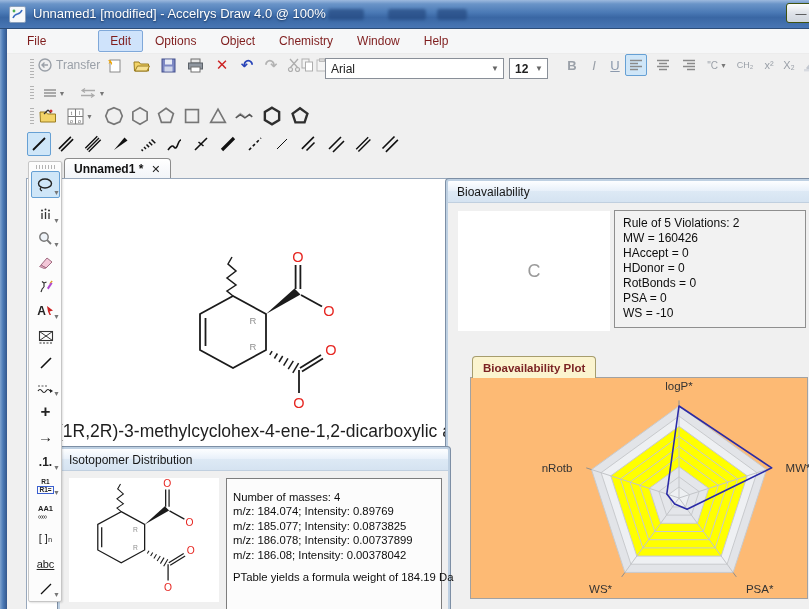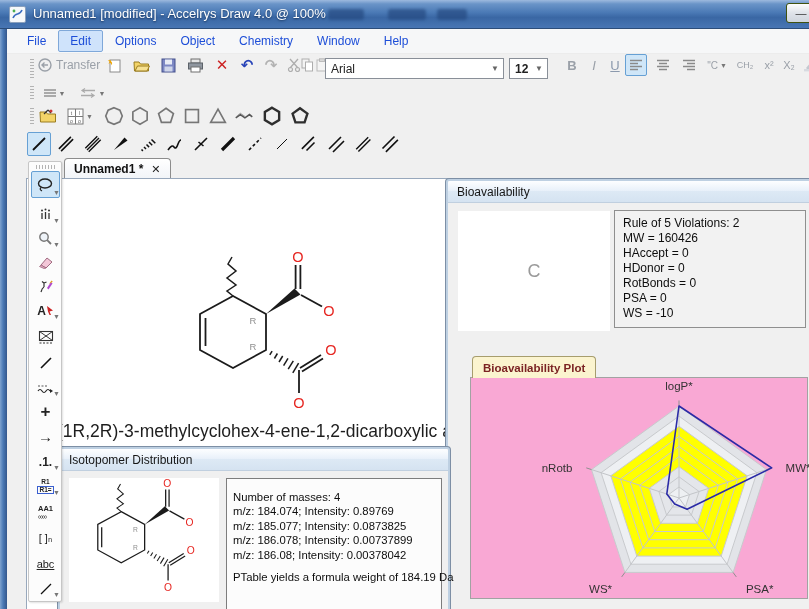--- a/index.html
+++ b/index.html
@@ -11,22 +11,22 @@
     background:linear-gradient(180deg,#9db9de 0%,#6a94c8 14%,#4a79b5 45%,#3a67a4 62%,#4876b4 100%);
     border-bottom:1px solid #2c4d79;}
   .app-icon{position:absolute;left:9px;top:6px;width:17px;height:17px;background:#f7f9fb;border:1px solid #8aa0bd;border-radius:2px;}
   .title-text{position:absolute;left:33px;top:6px;font-size:13px;color:#fff;text-shadow:0 1px 2px rgba(10,30,60,.7);white-space:nowrap;}
   .smudge{position:absolute;background:#23477e;filter:blur(1.5px);opacity:.65;border-radius:3px;}
   .min-btn{position:absolute;left:786px;top:3px;width:30px;height:20px;border:1px solid #40520f;border-radius:3px;
     background:linear-gradient(#fdfdfd,#dfe3e9 50%,#cfd5dd);color:#333;font-size:11px;text-align:center;line-height:18px;}
 
   
   .menubar{position:absolute;left:7px;top:29px;width:802px;height:25px;background:#f6f7f8;display:flex;align-items:center;padding-left:8px;border-bottom:1px solid #ececec;}
-  .menu-item{font-size:12px;color:#1d4ed8;padding:3px 11px;border:1px solid transparent;border-radius:2px;}
-  .menu-item.active{background:#cfe3fb;border-color:#7fa8d9;}
+  .menu-item{font-size:12px;color:#7f1d1d;padding:3px 11px;border:1px solid transparent;border-radius:2px;}
+  .menu-item.active{background:#cfe3fb;border-color:#7fa8d9;margin-left:40px;}
 
   
   .tbrow{position:absolute;left:7px;background:#f0f0f0;}
   .grip{position:absolute;width:4px;background-image:repeating-linear-gradient(#b3b3b3 0 1px,transparent 1px 3px);}
   .hgrip{position:absolute;height:4px;background-image:repeating-linear-gradient(90deg,#b3b3b3 0 1px,transparent 1px 3px);}
   .icon-btn{position:absolute;display:flex;align-items:center;justify-content:center;height:22px;width:22px;border:1px solid transparent;border-radius:2px;}
   .icon-btn.sel,.tool.sel{background:#cfe6f8;border:1px solid #66a0d4;}
   .glabel{color:#9aa0a8;font-size:12px;}
   .combo{position:absolute;height:21px;background:#fff;border:1px solid #898f98;display:flex;align-items:center;font-size:12px;color:#222;padding-left:5px;}
   .combo .arrow{margin-left:auto;color:#666;font-size:8px;padding:0 4px;}
@@ -55,21 +55,21 @@
   .whitebox{position:absolute;background:#fff;}
   .props-box{position:absolute;background:#f2f2f2;border:1px solid #8f8f8f;padding:5px 8px;font-size:12px;color:#0e0e0e;line-height:15px;}
   .iso-box{position:absolute;background:#fcfcfc;border:1px solid #7d7d7d;padding:3px 6px;font-size:11.3px;color:#0e0e0e;}
   .iso-line{min-height:14.4px;line-height:14.4px;white-space:nowrap;}
   .iso-line.gap{min-height:8px;}
   .preview-atom{position:absolute;left:0;top:0;width:100%;height:100%;display:flex;align-items:center;justify-content:center;font-size:18px;color:#9a9a9a;}
 
   
   .plot-tab{position:absolute;height:22px;padding:0 10px;background:#fbf4cf;border:1px solid #a79d6d;border-bottom:none;border-radius:4px 4px 0 0;
     display:flex;align-items:center;font-size:11.5px;font-weight:bold;color:#7b2323;z-index:2;}
-  .plot-area{position:absolute;background:#f9a8d4;border:1px solid #a2a2a2;}
+  .plot-area{position:absolute;background:#fdba74;border:1px solid #a2a2a2;}
 
   .leftedge{position:absolute;left:0;top:29px;width:7px;height:580px;background:linear-gradient(90deg,#7fa3cf,#4a79b5 45%,#35578c);}
   svg{display:block;}
 </style>
 </head>
 <body>
 
 <div class="app">
 
   <div class="titlebar">

